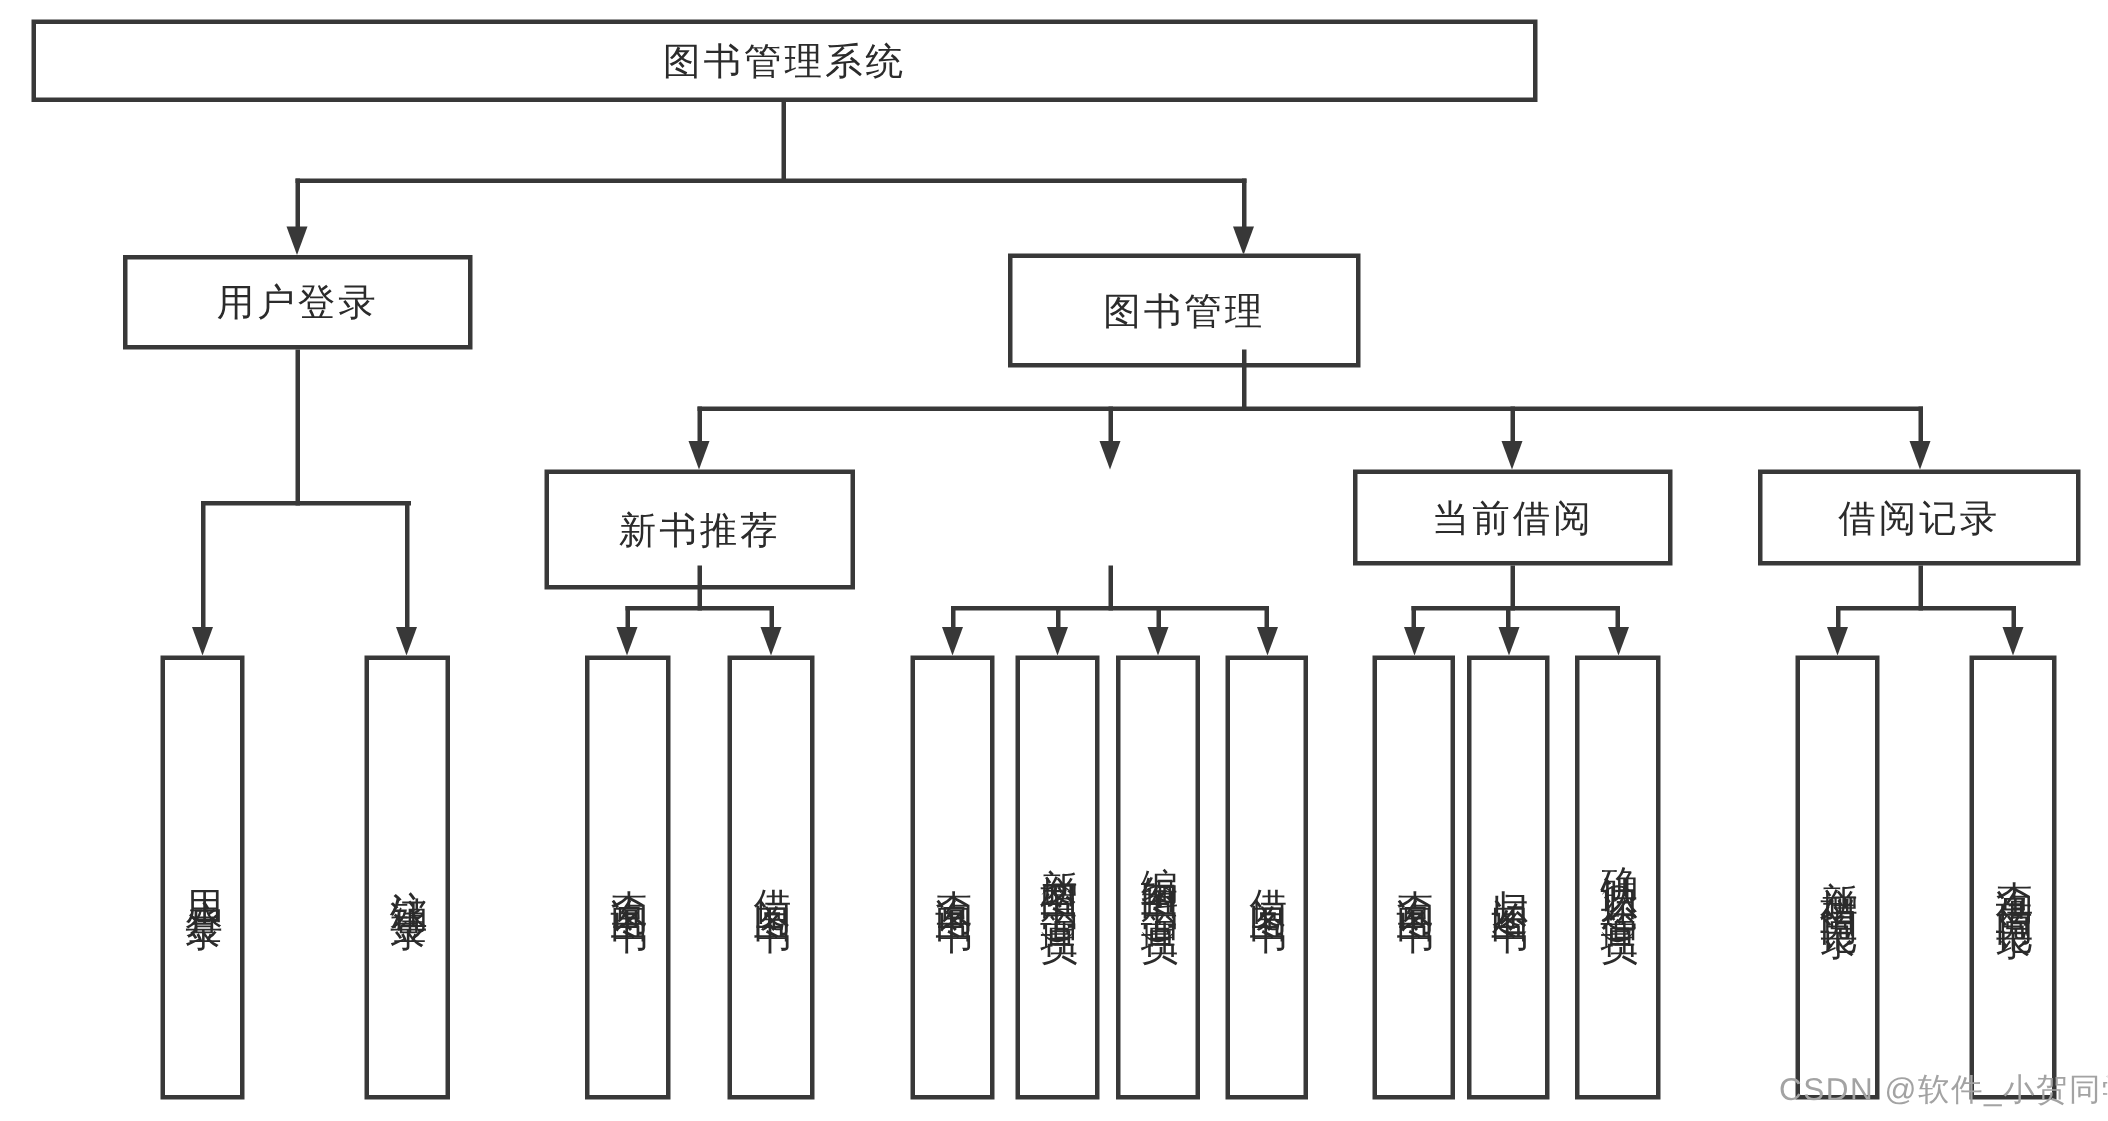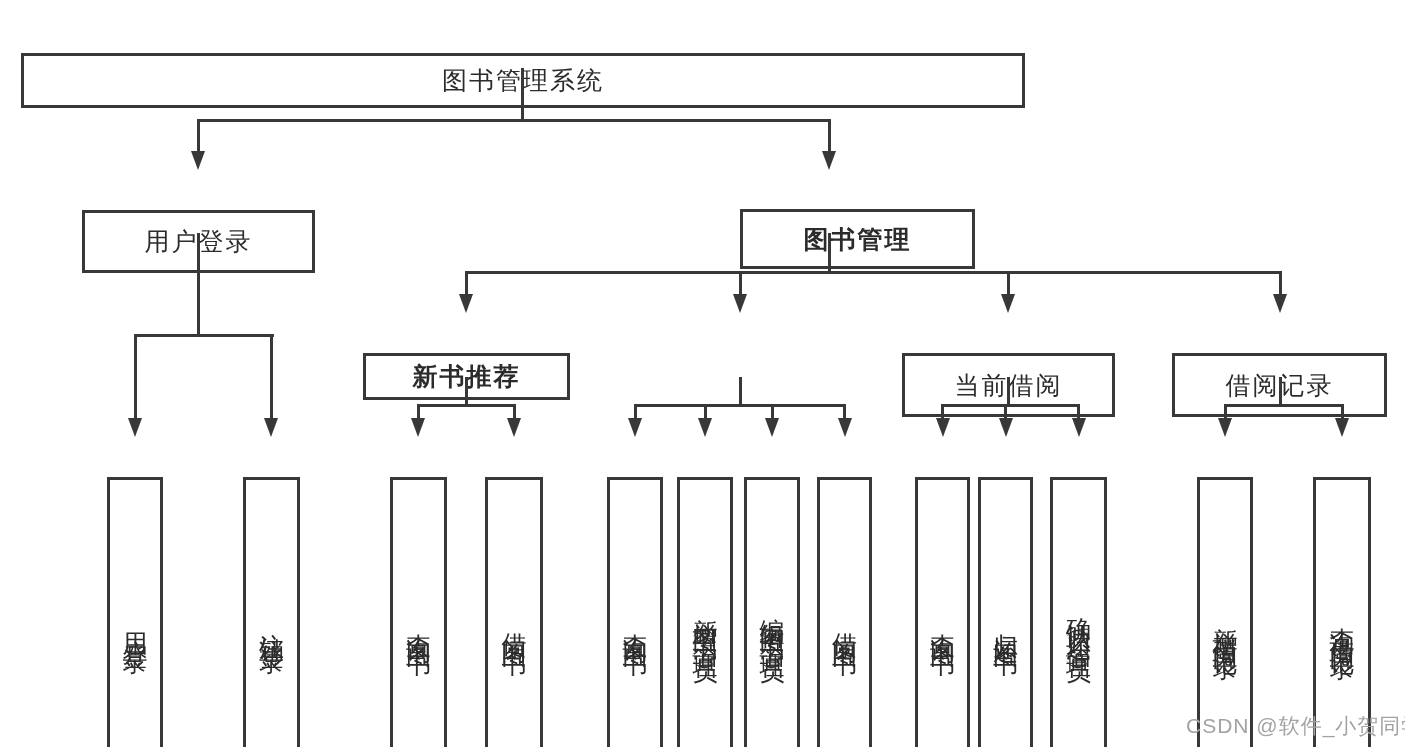--- a/index.html
+++ b/index.html
@@ -3,21 +3,21 @@
 <meta charset="utf-8">
 <style>
   html,body{margin:0;padding:0;background:#ffffff;}
   .canvas{
     position:relative;width:1405px;height:747px;background:#ffffff;
     font-family:"Liberation Sans",sans-serif;overflow:hidden;
   }
   .box{
     position:absolute;box-sizing:border-box;border:3px solid #383838;background:#ffffff;
     display:flex;align-items:center;justify-content:center;
-    font-size:25px;color:#2b2b2b;letter-spacing:2px;white-space:nowrap;margin-top:40px;
+    font-size:25px;color:#2b2b2b;letter-spacing:2px;white-space:nowrap;
   }
   .vbox{
     writing-mode:vertical-lr;text-orientation:mixed;
     letter-spacing:6px;line-height:1;white-space:normal;font-size:25px;
   }
   .vline,.hline,.stem{position:absolute;background:#383838;}
   .vline,.stem{width:3px;}
   .hline{height:3px;}
   .arrow{
     position:absolute;width:0;height:0;
@@ -37,41 +37,41 @@
   <div class="box" style="left:21px;top:13px;width:1004px;height:55px;">图书管理系统</div>
 
   <div class="vline" style="left:521px;top:68px;height:54px;"></div>
   <div class="hline" style="left:197px;top:119px;width:634px;"></div>
   <div class="stem" style="left:197px;top:119px;height:34px;"></div>
   <div class="stem" style="left:828px;top:119px;height:34px;"></div>
   <div class="arrow" style="left:191px;top:151px;"></div>
   <div class="arrow" style="left:822px;top:151px;"></div>
 
   <div class="box" style="left:82px;top:170px;width:233px;height:63px;">用户登录</div>
-  <div class="box" style="left:740px;top:169px;width:235px;height:60px;font-weight:bold;">图书管理</div>
+  <div class="box" style="left:672px;top:169px;width:235px;height:76px;">图书管理</div>
 
   <div class="vline" style="left:197px;top:233px;height:104px;"></div>
   <div class="hline" style="left:134px;top:334px;width:140px;"></div>
   <div class="stem" style="left:134px;top:334px;height:86px;"></div>
   <div class="stem" style="left:270px;top:334px;height:86px;"></div>
   <div class="arrow" style="left:128px;top:418px;"></div>
   <div class="arrow" style="left:264px;top:418px;"></div>
 
   <div class="vline" style="left:828px;top:233px;height:41px;"></div>
   <div class="hline" style="left:465px;top:271px;width:817px;"></div>
   <div class="stem" style="left:465px;top:271px;height:26px;"></div>
   <div class="stem" style="left:739px;top:271px;height:26px;"></div>
   <div class="stem" style="left:1007px;top:271px;height:26px;"></div>
   <div class="stem" style="left:1279px;top:271px;height:26px;"></div>
   <div class="arrow" style="left:459px;top:294px;"></div>
   <div class="arrow" style="left:733px;top:294px;"></div>
   <div class="arrow" style="left:1001px;top:294px;"></div>
   <div class="arrow" style="left:1273px;top:294px;"></div>
 
-  <div class="box" style="left:363px;top:313px;width:207px;height:47px;font-weight:bold;">新书推荐</div>
+  <div class="box" style="left:363px;top:313px;width:207px;height:80px;">新书推荐</div>
   <div class="box" style="left:902px;top:313px;width:213px;height:64px;">当前借阅</div>
   <div class="box" style="left:1172px;top:313px;width:215px;height:64px;">借阅记录</div>
 
   <div class="vline" style="left:465px;top:377px;height:30px;"></div>
   <div class="hline" style="left:417px;top:404px;width:99px;"></div>
   <div class="stem" style="left:417px;top:404px;height:18px;"></div>
   <div class="stem" style="left:513px;top:404px;height:18px;"></div>
   <div class="arrow" style="left:411px;top:418px;"></div>
   <div class="arrow" style="left:507px;top:418px;"></div>
 

